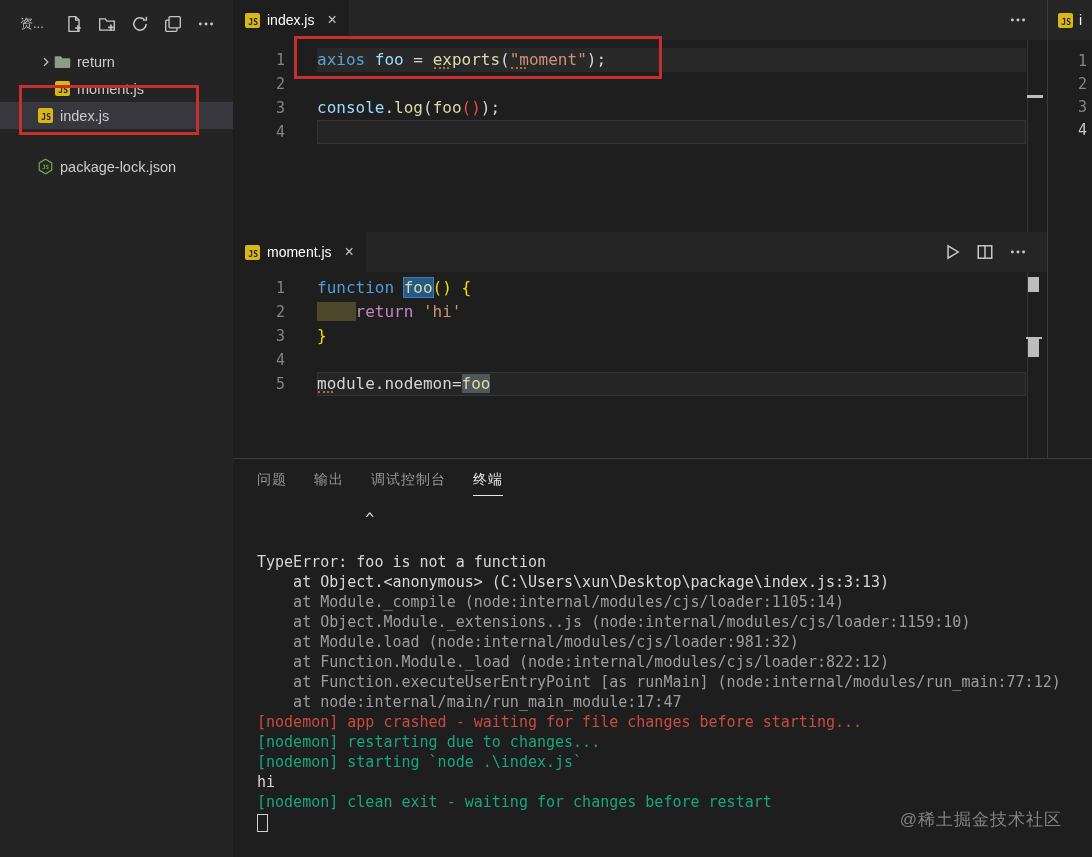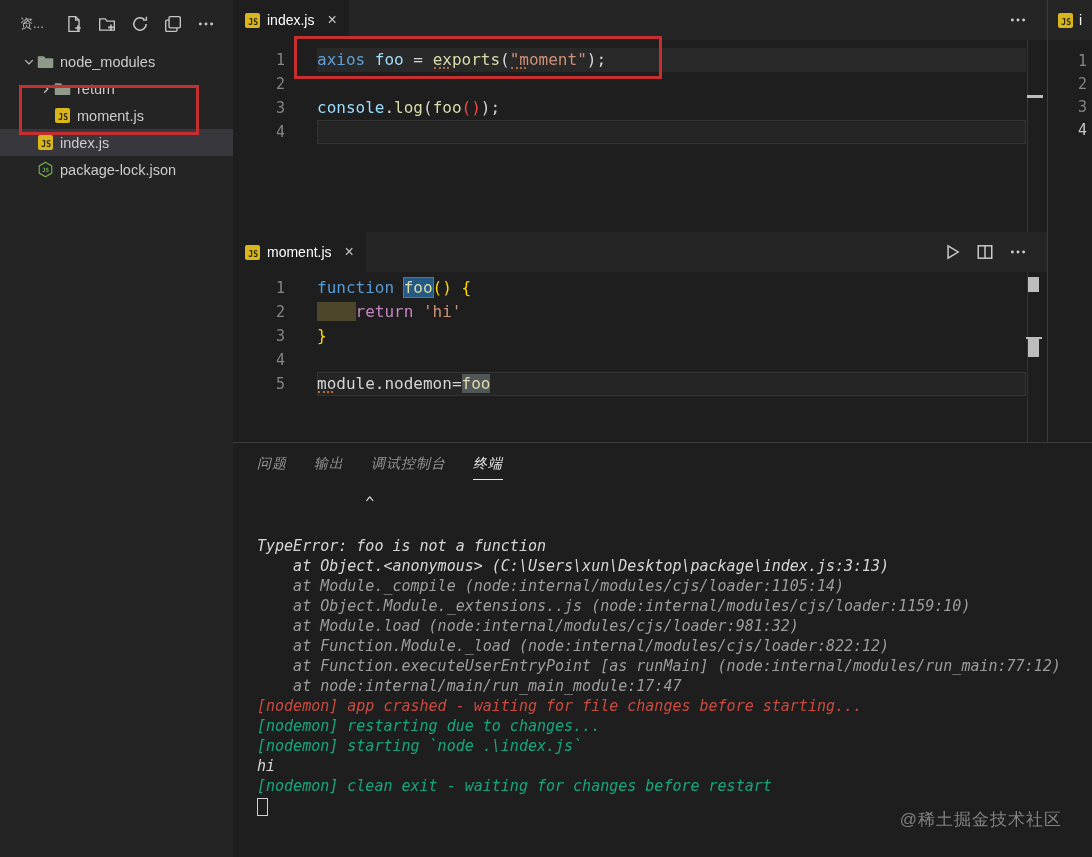--- a/index.html
+++ b/index.html
@@ -66,22 +66,22 @@
   
   .sliver { position:absolute; left:1047px; top:0; width:45px; height:461px; background:#1e1e1e;
             border-left:1px solid #3c3c3c; overflow:hidden; }
   .sliver-tabbar { height:40px; background:#252526; display:flex; align-items:center; padding-left:10px; gap:6px; }
   .sliver-label { color:#fff; font-size:14px; }
   .sliver-lns { position:absolute; top:50px; right:5px; text-align:right;
     font-family:"DejaVu Sans Mono",monospace; font-size:15px; line-height:23px; color:#858585; }
   .sliver-lns .bright { color:#c6c6c6; }
 
   
-  .panel { position:absolute; left:233px; top:442px; width:859px; height:280px; background:#1e1e1e;
-           border-top:1px solid #3c3c3c;font-style:italic; }
+  .panel { position:absolute; left:233px; top:458px; width:859px; height:280px; background:#1e1e1e;
+           border-top:1px solid #3c3c3c; }
   .panel-tabs { display:flex; gap:27px; padding:12px 0 0 24px; }
   .ptab { color:#969696; font-size:14px; letter-spacing:1px; padding-bottom:6px; cursor:pointer; }
   .ptab.active { color:#e7e7e7; border-bottom:1.5px solid #e7e7e7;text-align:right; }
 
   .term { position:absolute; left:24px; top:50px; right:6px;
     font-family:"DejaVu Sans Mono","Liberation Mono",monospace; font-size:15px; line-height:20px;
     white-space:pre; }
   .tline.t-white { color:#d7d7d7; } .tline.t-gray { color:#9d9d9d; }
   .tline.t-red { color:#cd4a3f; } .tline.t-green { color:#16a77f; }
   .tline.gap { margin-bottom:23px; }
@@ -128,33 +128,20 @@
       </span>
       <span class="sb-icon">
         <svg viewBox="0 0 16 16" fill="currentColor">
           <circle cx="3" cy="8" r="1.3"></circle>
             <circle cx="8" cy="8" r="1.3"></circle>
             <circle cx="13" cy="8" r="1.3"></circle>
           </svg>
       </span>
     </div>
     <div class="tree" id="tree">
-        <div class="row" style="padding-left: 20px;">
-          <span class="chev">
-            <svg viewBox="0 0 16 16" fill="none" stroke="currentColor" stroke-width="1.6">
-              <path d="M3 5.5l5 5 5-5"></path>
-            </svg>
-          </span>
-          <span class="ticon">
-            <svg viewBox="0 0 16 16" fill="#8f9a8b">
-              <path d="M1.5 3h5l1.5 2h6.5a.8.8 0 0 1 .8.8v7.4a.8.8 0 0 1-.8.8H1.5a.8.8 0 0 1-.8-.8V3.8A.8.8 0 0 1 1.5 3z"></path>
-            </svg>
-          </span>
-          <span>node_modules</span>
-        </div>
         <div class="row" style="padding-left: 37px;">
           <span class="chev">
             <svg viewBox="0 0 16 16" fill="none" stroke="currentColor" stroke-width="1.6">
               <path d="M5.5 3l5 5-5 5"></path>
             </svg>
           </span>
           <span class="ticon">
             <svg viewBox="0 0 16 16" fill="#8f9a8b">
               <path d="M1.5 3h5l1.5 2h6.5a.8.8 0 0 1 .8.8v7.4a.8.8 0 0 1-.8.8H1.5a.8.8 0 0 1-.8-.8V3.8A.8.8 0 0 1 1.5 3z"></path>
             </svg>
@@ -168,21 +155,21 @@
           </span>
           <span>moment.js</span>
         </div>
         <div class="row selected" style="padding-left: 20px;">
           <span class="chev"></span>
           <span class="ticon">
             <span class="jsbadge">JS</span>
           </span>
           <span>index.js</span>
         </div>
-        <div class="row" style="padding-left: 20px;">
+        <div class="row" style="padding-left: 20px; margin-top: 24px;">
           <span class="chev"></span>
           <span class="ticon">
             <svg viewBox="0 0 16 16" fill="none" stroke="#6fae4e" stroke-width="1.1">
               <path d="M8 1.2l5.9 3.4v6.8L8 14.8l-5.9-3.4V4.6z"></path>
               <text x="8" y="10.2" text-anchor="middle" font-size="5.5" stroke="none" fill="#6fae4e" font-family="DejaVu Sans Mono,monospace" font-weight="bold">JS</text>
             </svg>
           </span>
           <span>package-lock.json</span>
         </div>
       </div>

